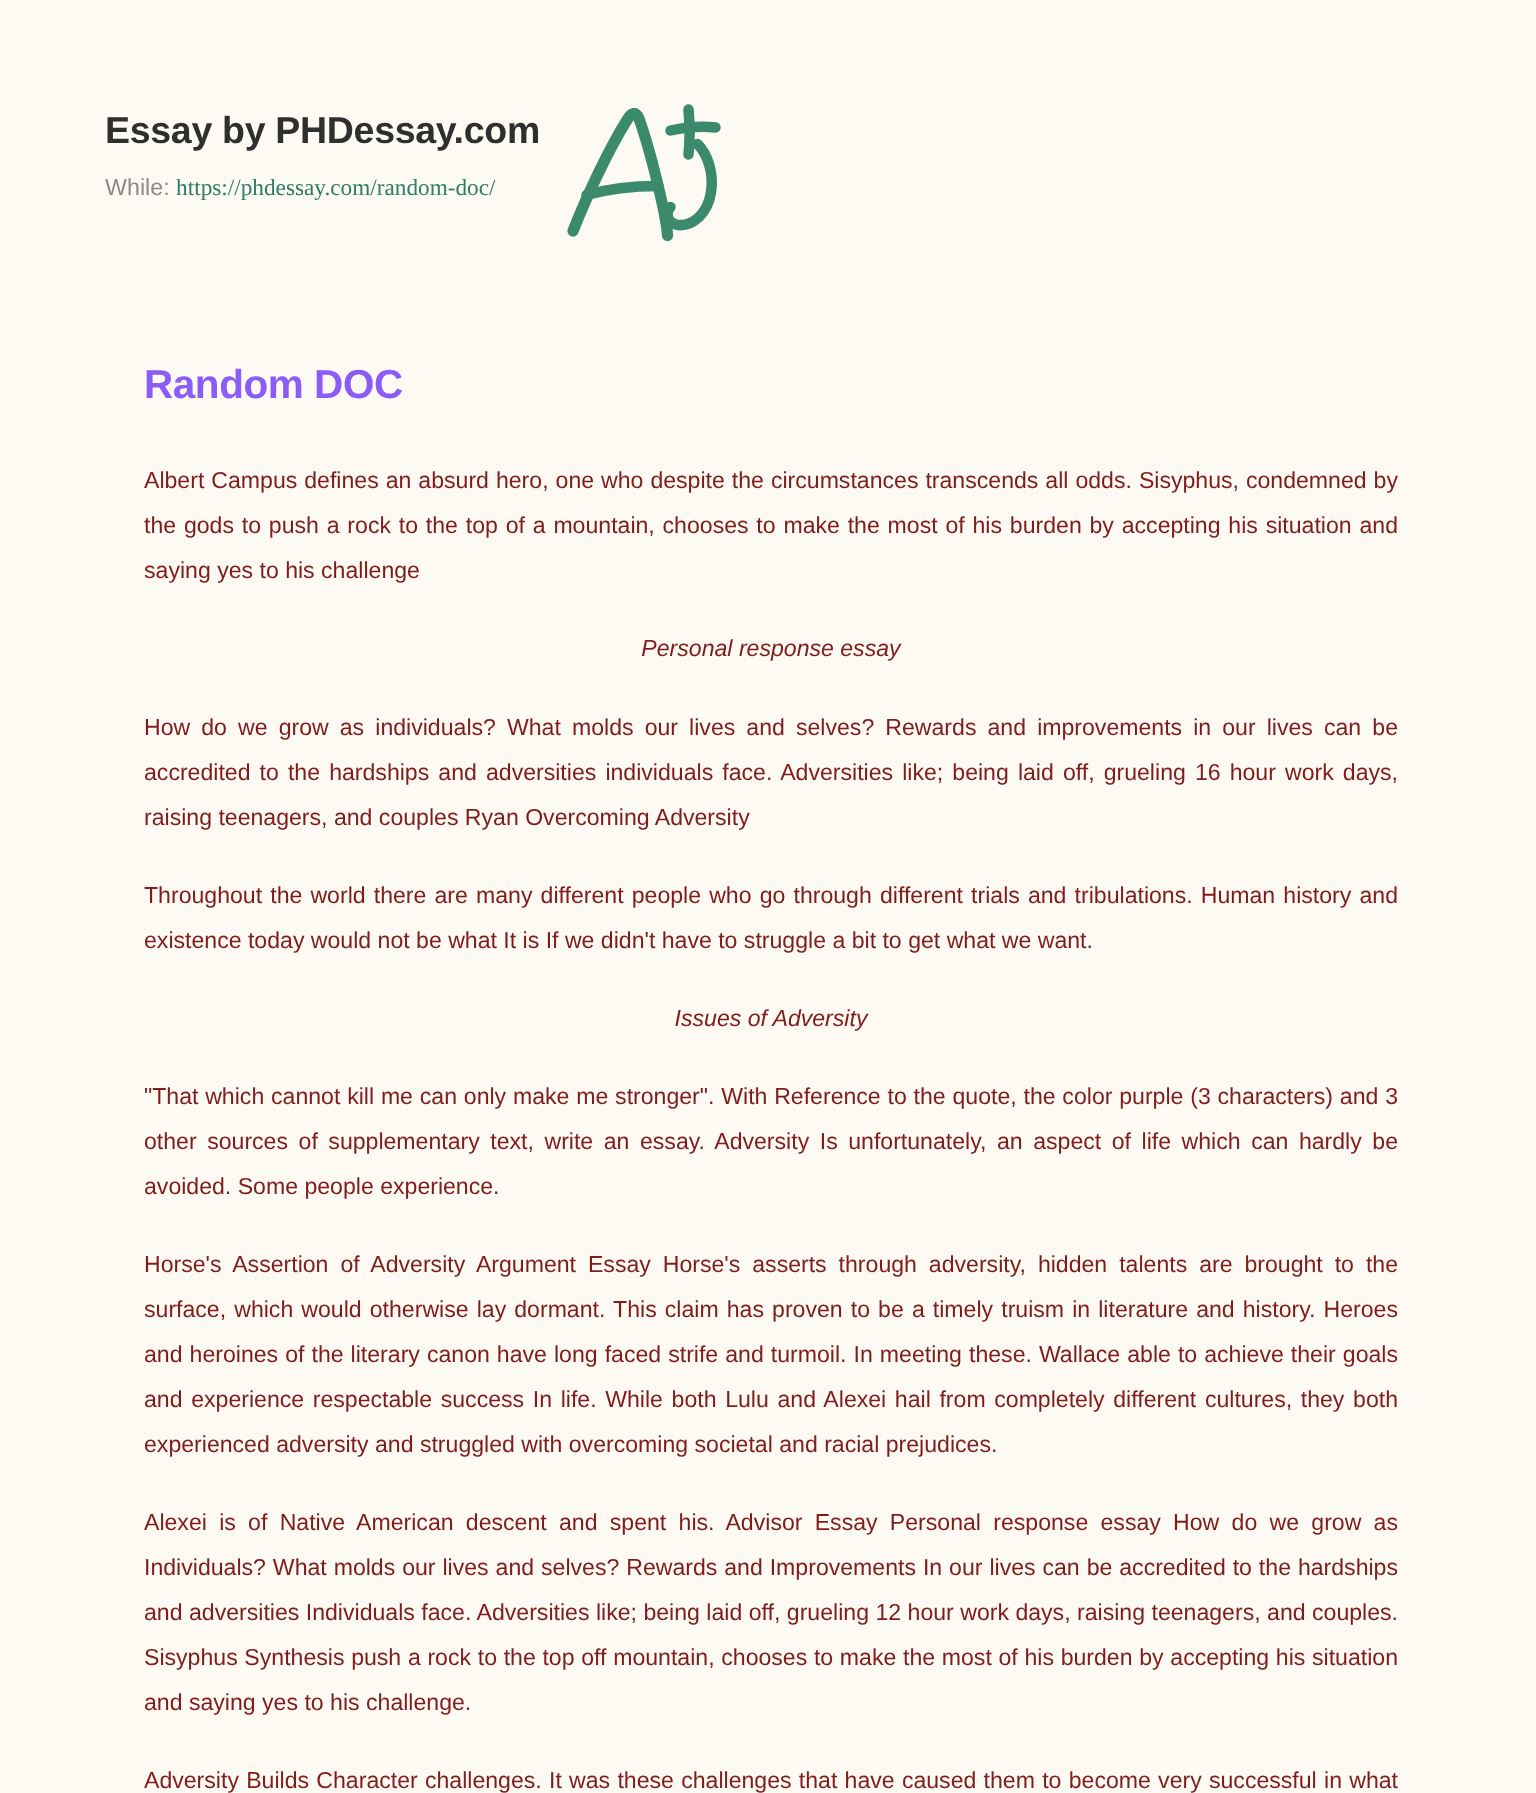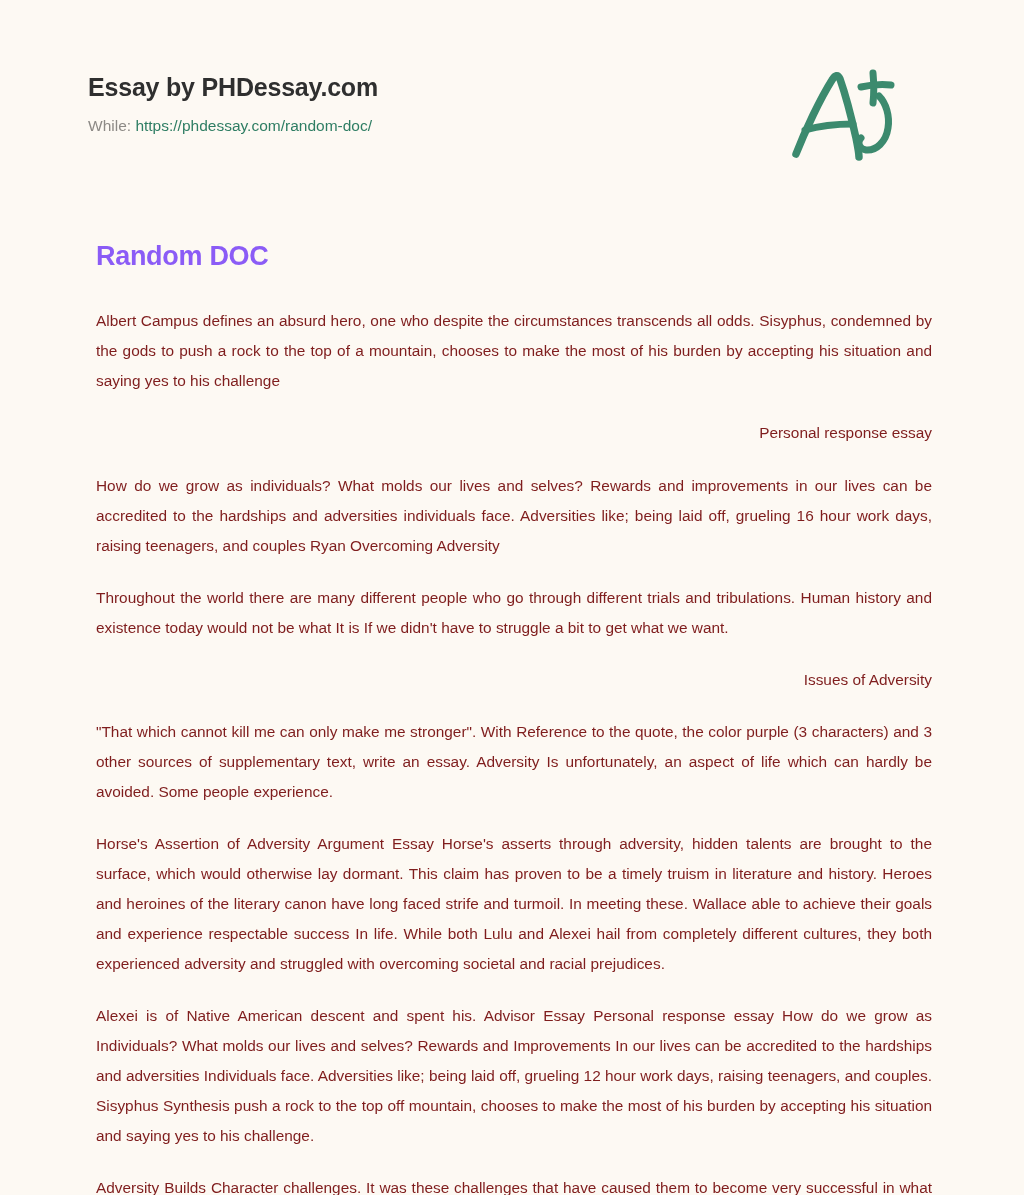--- a/index.html
+++ b/index.html
@@ -19,22 +19,21 @@
     background: #fdf9f3;
     box-sizing: border-box;
     padding: 0;
     position: relative;
   }
 
   
   .header {
     display: flex;
     align-items: flex-start;
-    justify-content: space-between;
-    padding: 68px 72px 0 88px;
+    padding: 68px 72px 0 70px;
     box-sizing: border-box;
   }
   .brand-block {
     padding-top: 4px;
   }
   .brand-title {
     font-size: 25px;
     font-weight: bold;
     color: #2f2f2f;
     letter-spacing: -0.2px;
@@ -47,20 +46,21 @@
     color: #8d8a86;
     line-height: 1.3;
     white-space: nowrap;
   }
   .source-label {
     color: #8d8a86;
   }
   .source-url {
     color: #2e7d63;
     text-decoration: none;
+    font-family: Liberation Serif, serif;
   }
   .logo-wrap {
     width: 150px;
     height: 110px;
     position: relative;
     margin-right: 28px;
     margin-top: -10px;
   }
   .logo-wrap svg {
     display: block;
@@ -83,21 +83,22 @@
     margin-top: 34px;
   }
   .para {
     font-size: 15.4px;
     line-height: 1.95;
     color: #7f1d1d;
     text-align: justify;
     margin: 0 0 22px 0;
   }
   .para.short {
-    text-align: right;
+    text-align: center;
+    font-style: italic;
   }
 </style>
 </head>
 <body>
 
 <div class="page">
 
   <div class="header">
 
     <div class="brand-block">

